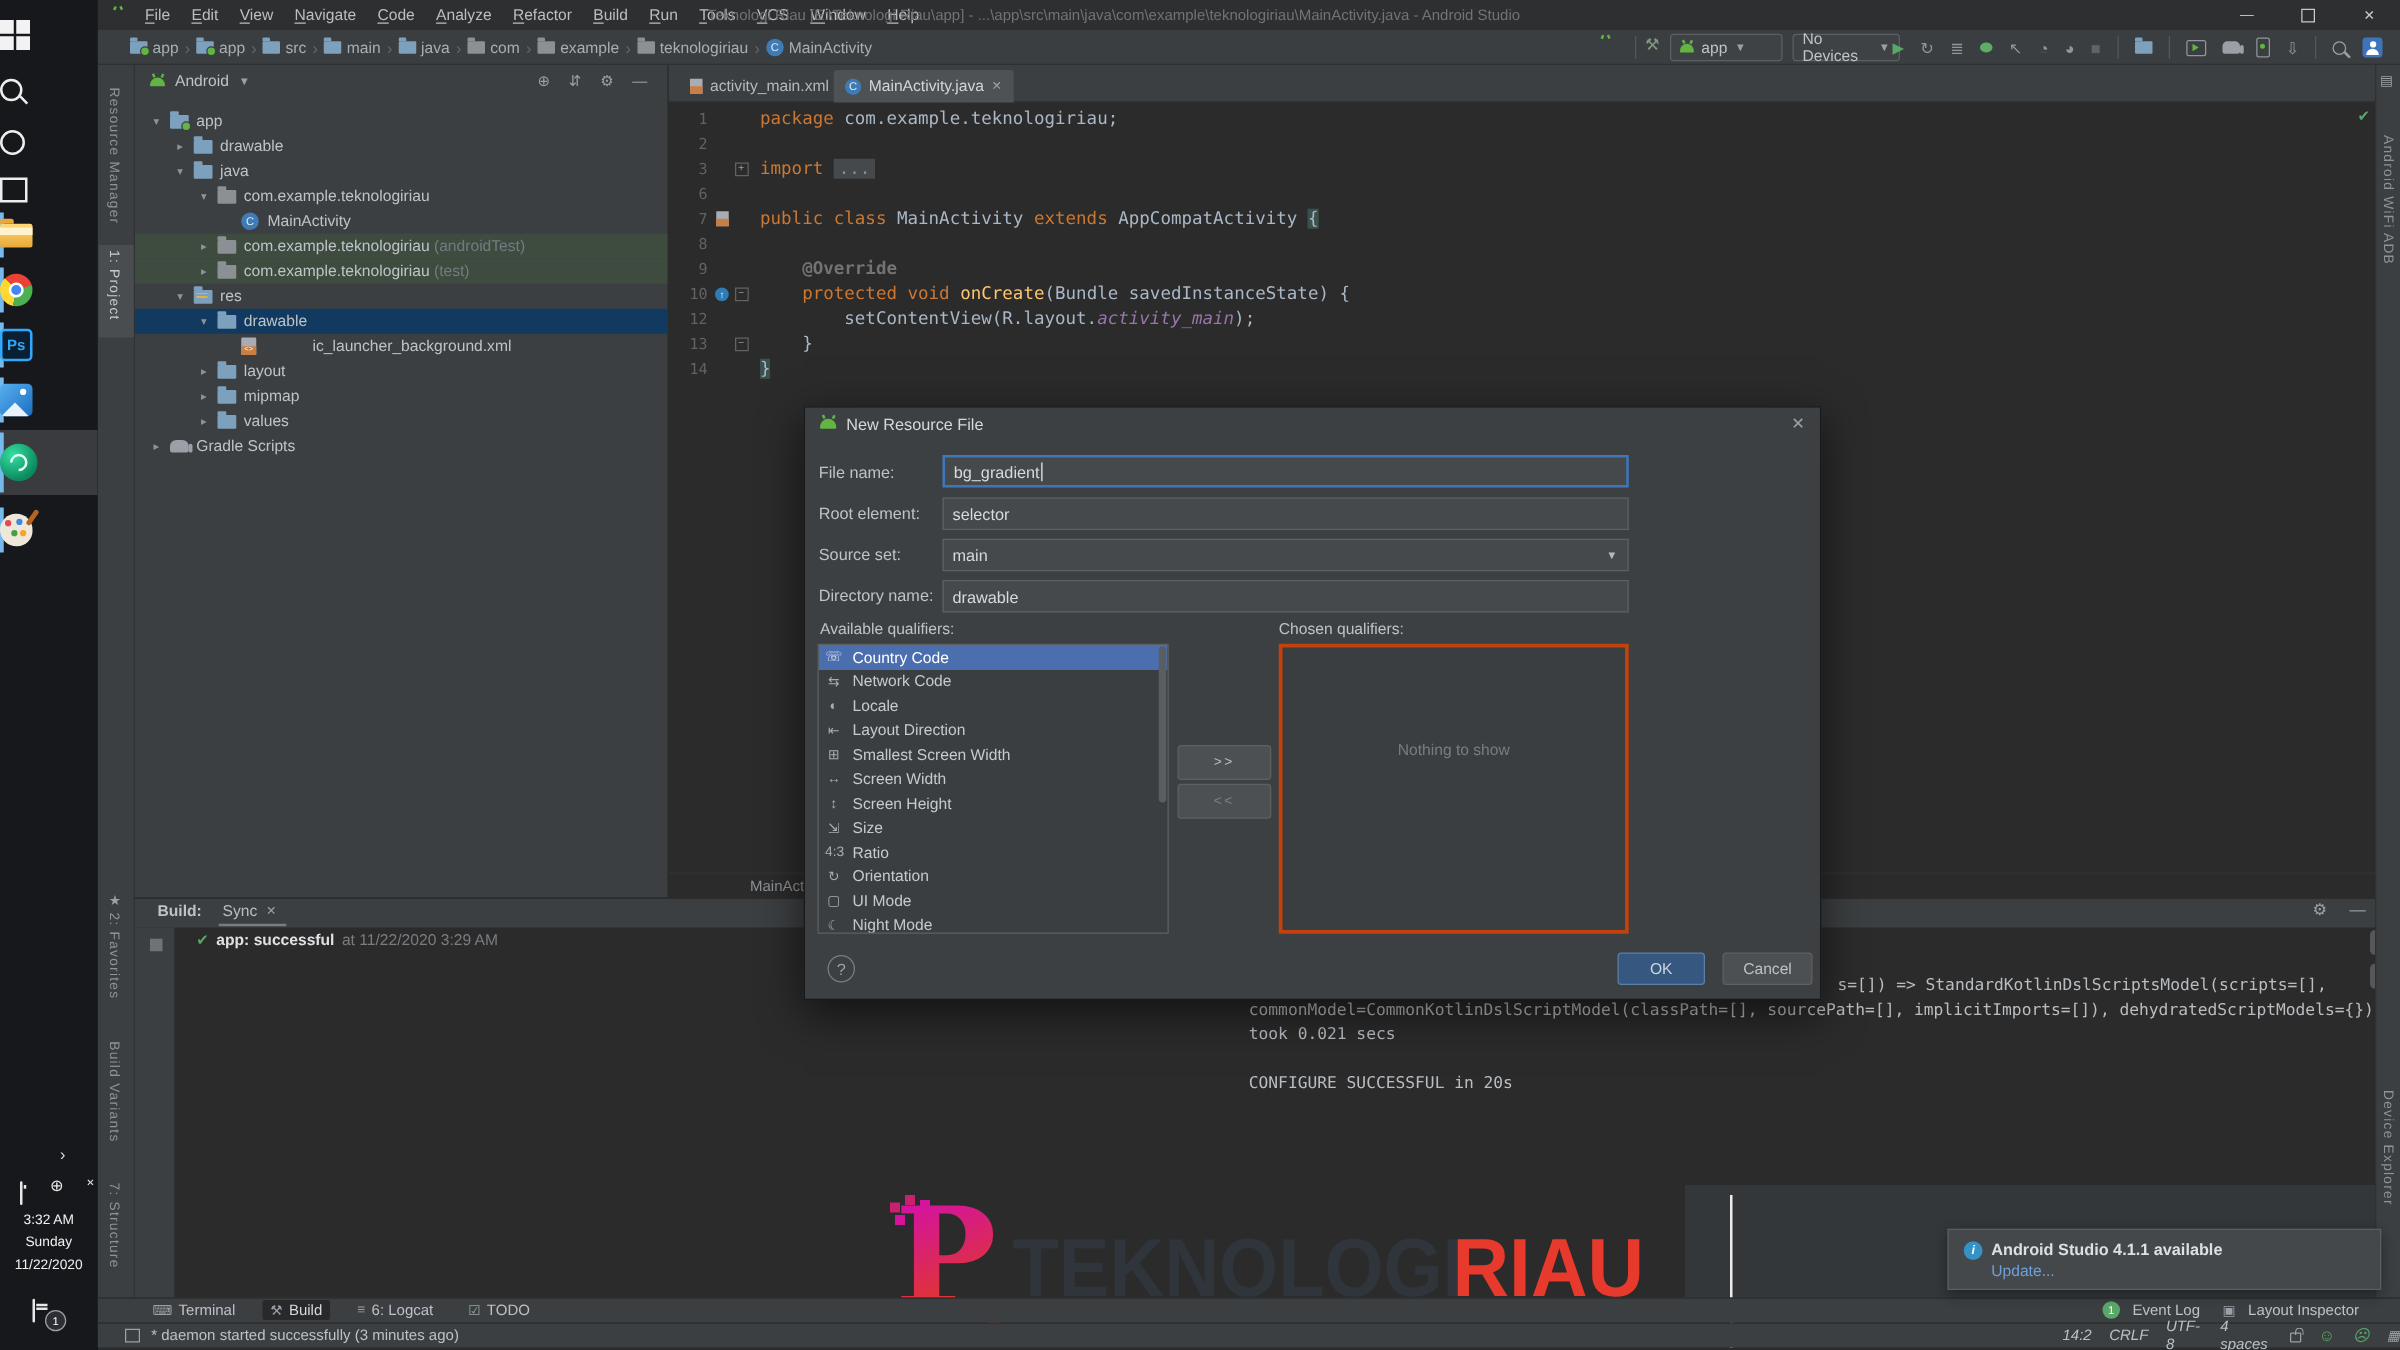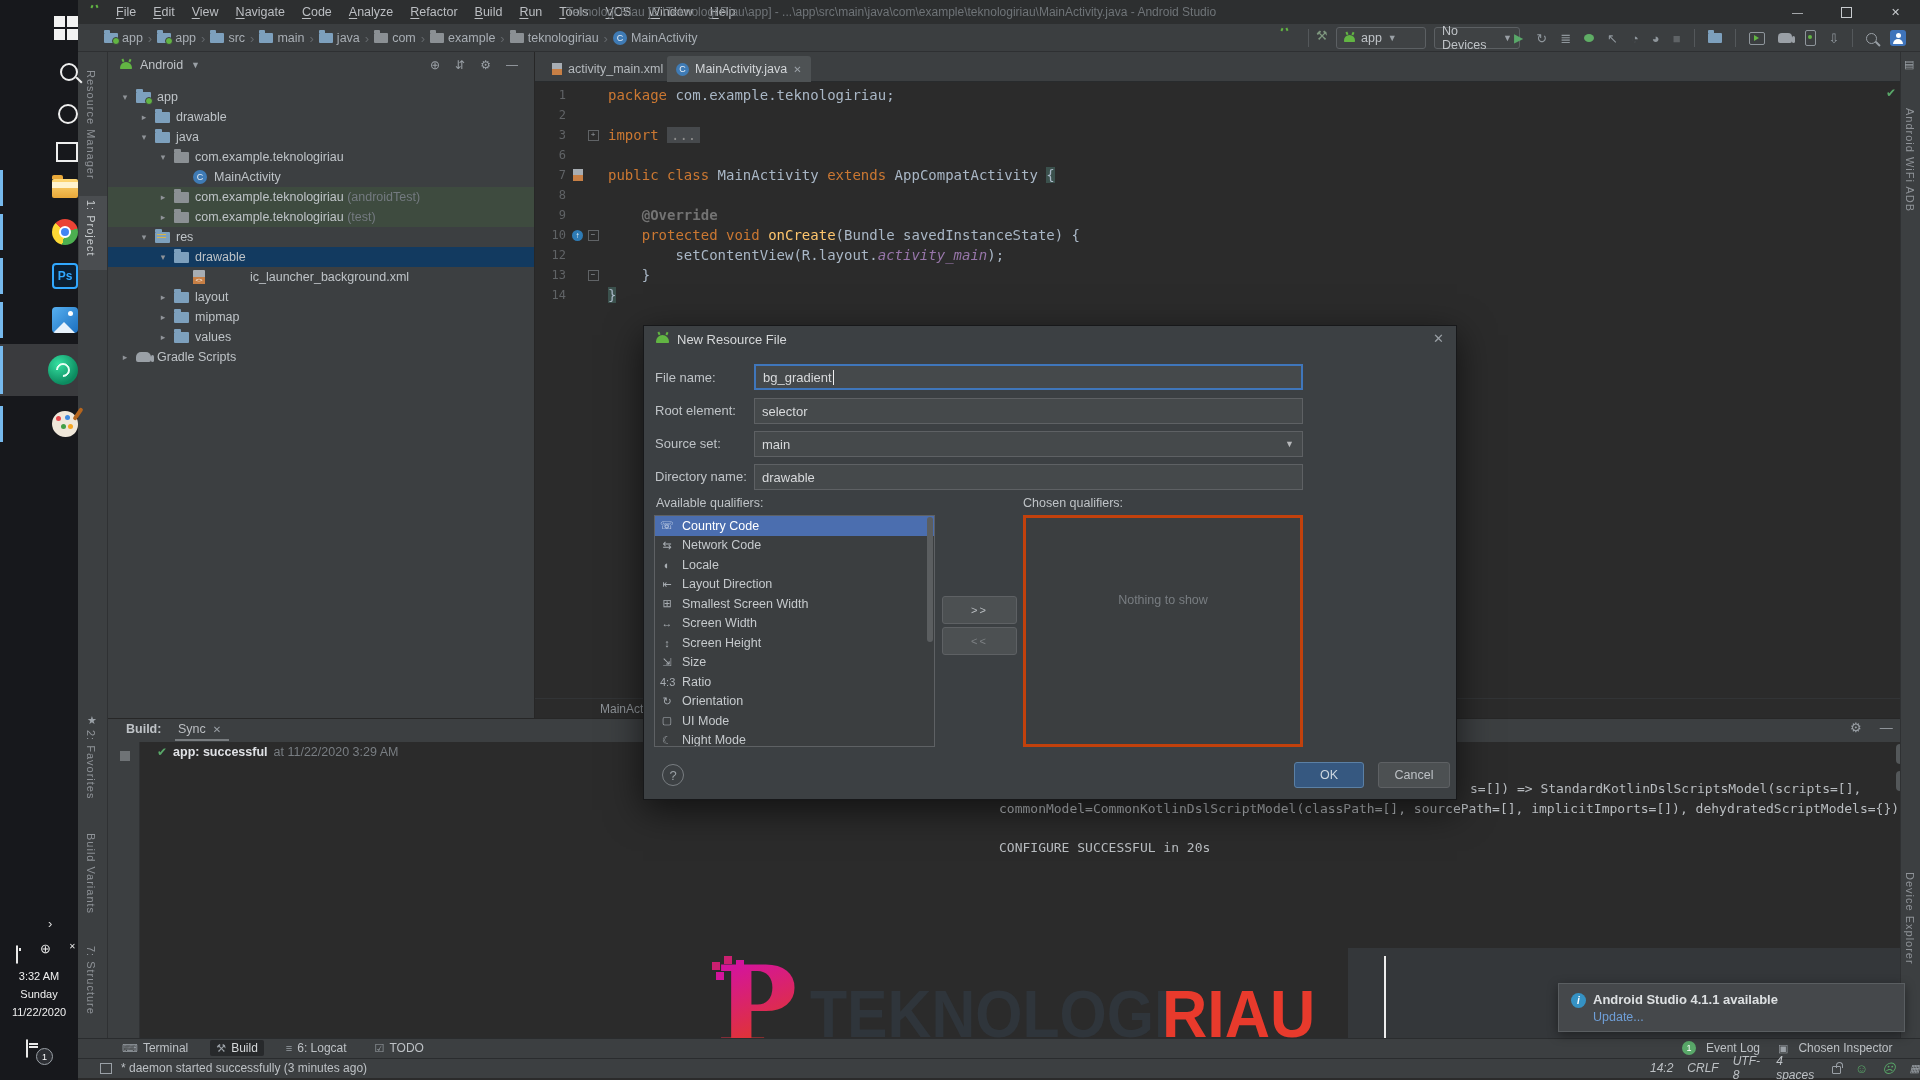--- a/index.html
+++ b/index.html
@@ -6,21 +6,21 @@
   body{width:1920px;height:1080px;position:relative;overflow:hidden;
        font-family:"Liberation Sans",sans-serif;color:#bbbec2;
        -webkit-font-smoothing:antialiased;}
   .abs{position:absolute;}
   .vtext{writing-mode:vertical-rl;font-size:11px;color:#8f9398;letter-spacing:1px;}
   .g::before{content:attr(data-glyph);}
   u{text-underline-offset:2px;}
 
   
   #taskbar{left:0;top:0;width:78px;height:1080px;background:#17181c;z-index:30;}
-  .tb-item{position:absolute;left:0;width:78px;height:40px;display:flex;align-items:center;justify-content:flex-end;}
+  .tb-item{position:absolute;left:0;width:78px;height:40px;display:flex;align-items:center;justify-content:flex-start;}
   .tb-ind{position:absolute;left:0;width:3px;background:#76b9ed;}
   .win-logo{width:24px;height:24px;display:grid;grid-template-columns:11px 11px;grid-template-rows:11px 11px;gap:2px;}
   .win-logo i{background:#f2f2f2;}
   .icon-search-tb{width:14px;height:14px;border:2px solid #eee;border-radius:50%;position:relative;}
   .icon-search-tb::after{content:'';position:absolute;width:8px;height:2px;background:#eee;transform:rotate(45deg);right:-7px;bottom:-2px;}
   .icon-cortana{width:16px;height:16px;border:2px solid #eee;border-radius:50%;}
   .icon-taskview{width:18px;height:16px;border:2px solid #eee;position:relative;background:transparent;}
   .icon-explorer{width:26px;height:19px;background:linear-gradient(#ffd978,#e9a839);border-radius:2px;position:relative;}
   .icon-explorer::before{content:'';position:absolute;top:-4px;left:0;width:11px;height:4px;background:#e9a839;border-radius:2px 2px 0 0;}
   .icon-explorer::after{content:'';position:absolute;top:3px;left:0;width:26px;height:6px;background:#fff3cf;}
@@ -593,20 +593,21 @@
 <div class="abs" id="build-leftcol"></div>
 <div class="abs" id="build-stop"></div>
 <div class="abs" id="build-status">
   <span class="ck">✔</span>
   <span class="st">app: successful</span>
   <span class="tm"> at 11/22/2020 3:29 AM</span>
 </div>
 <div class="abs" id="console">
     <div class="console-line">s=[]) =&gt; StandardKotlinDslScriptsModel(scripts=[],</div>
     <div class="console-line">commonModel=CommonKotlinDslScriptModel(classPath=[], sourcePath=[], implicitImports=[]), dehydratedScriptModels={}) -</div>
+    <div class="console-line">took 0.021 secs</div>
     <div class="console-line"></div>
     <div class="console-line">CONFIGURE SUCCESSFUL in 20s</div>
   </div>
 <div class="abs" id="console-icons">
   <div class="csi g" data-glyph="↩"></div>
   <div class="csi g" data-glyph="⇣"></div>
 </div>
 
 <div class="abs" id="wm-lightbg"></div>
 <div class="abs" id="wm-logo-px"></div>
@@ -632,21 +633,21 @@
     </span>
     <span class="tw-item">
       <span class="tw-icon">☑</span>
       <span>TODO</span>
     </span>
   </div>
 <div class="abs" id="tw-right">
   <span class="evt-badge">1</span>
   <span>Event Log</span>
   <span class="g" style="color:#9aa0a6;font-size:11px;margin-left:8px" data-glyph="▣"></span>
-  <span>Chosen Inspector</span>
+  <span>Layout Inspector</span>
 </div>
 <div class="abs" id="statusbar"></div>
 <div class="abs" id="sb-left">
   <span class="sb-sq"></span>
   <span>* daemon started successfully (3 minutes ago)</span>
 </div>
 <div class="abs" id="sb-right">
   <span>14:2</span>
   <span>CRLF</span>
   <span>UTF-8</span>

